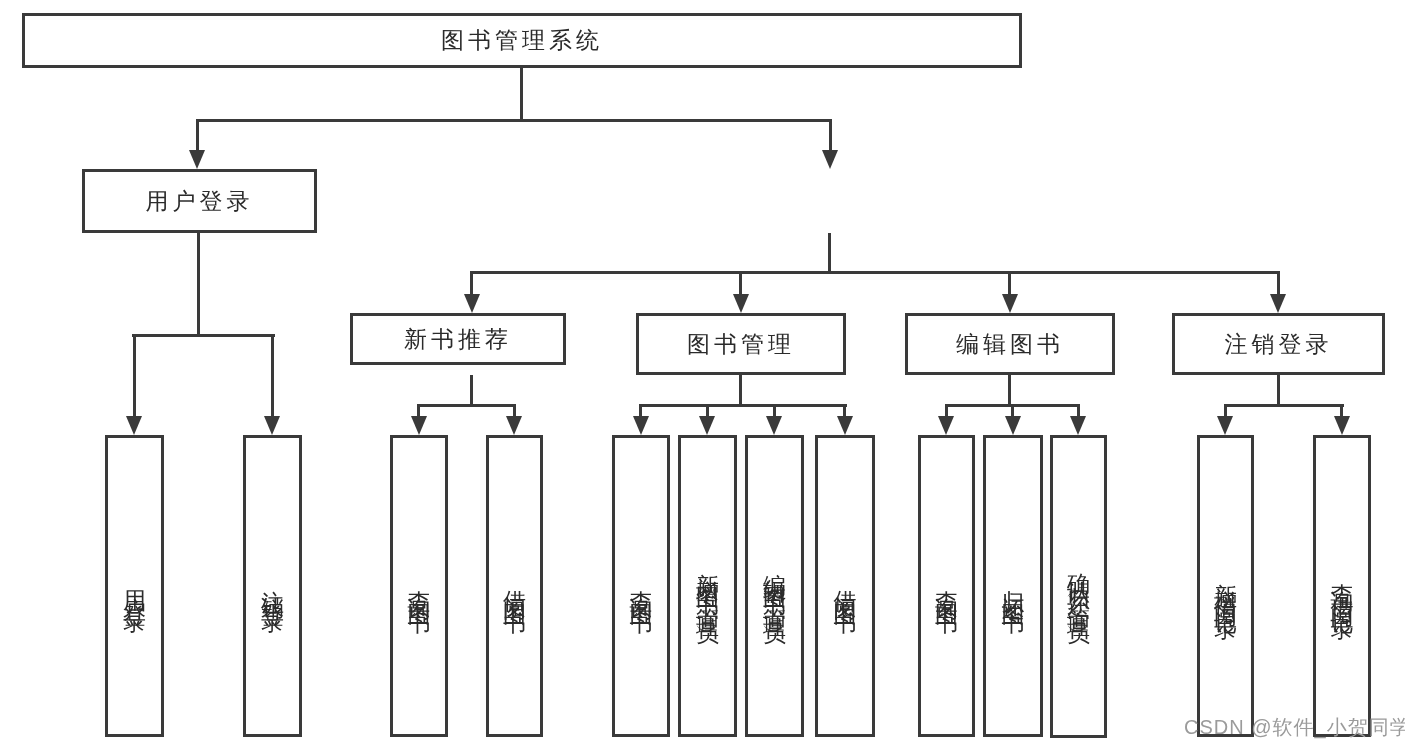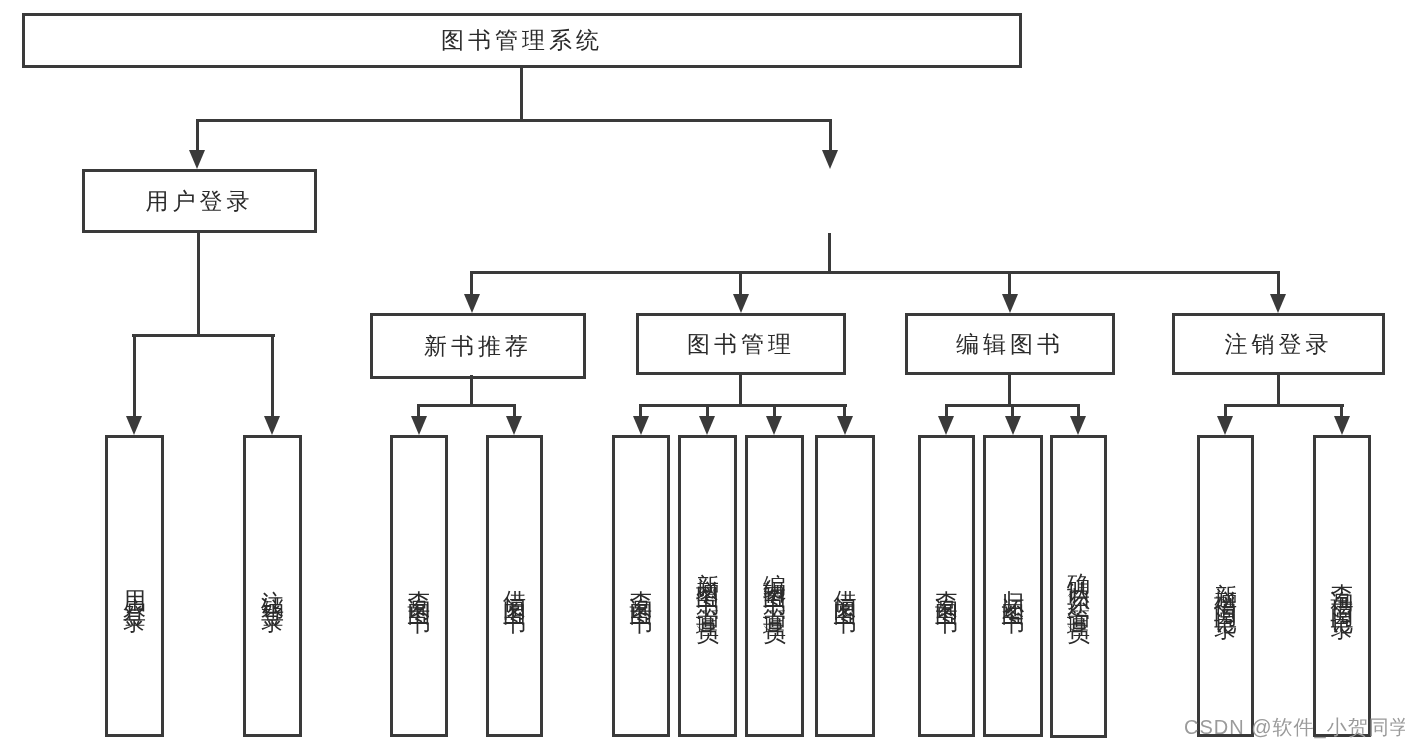--- a/index.html
+++ b/index.html
@@ -72,21 +72,21 @@
   <div class="hline" style="left:470px;top:271px;width:810px;"></div>
   <div class="vline" style="left:470px;top:271px;height:26px;"></div>
   <div class="arrow" style="left:464px;top:294px;"></div>
   <div class="vline" style="left:739px;top:271px;height:26px;"></div>
   <div class="arrow" style="left:733px;top:294px;"></div>
   <div class="vline" style="left:1008px;top:271px;height:26px;"></div>
   <div class="arrow" style="left:1002px;top:294px;"></div>
   <div class="vline" style="left:1277px;top:271px;height:26px;"></div>
   <div class="arrow" style="left:1270px;top:294px;"></div>
 
-  <div class="box" style="left:370px;top:313px;width:216px;height:66px;">
+  <div class="box" style="left:350px;top:313px;width:216px;height:52px;">
     <span>新书推荐</span>
   </div>
   <div class="box" style="left:636px;top:313px;width:210px;height:62px;">
     <span>图书管理</span>
   </div>
   <div class="box" style="left:905px;top:313px;width:210px;height:62px;">
     <span>编辑图书</span>
   </div>
   <div class="box" style="left:1172px;top:313px;width:213px;height:62px;">
     <span>注销登录</span>

